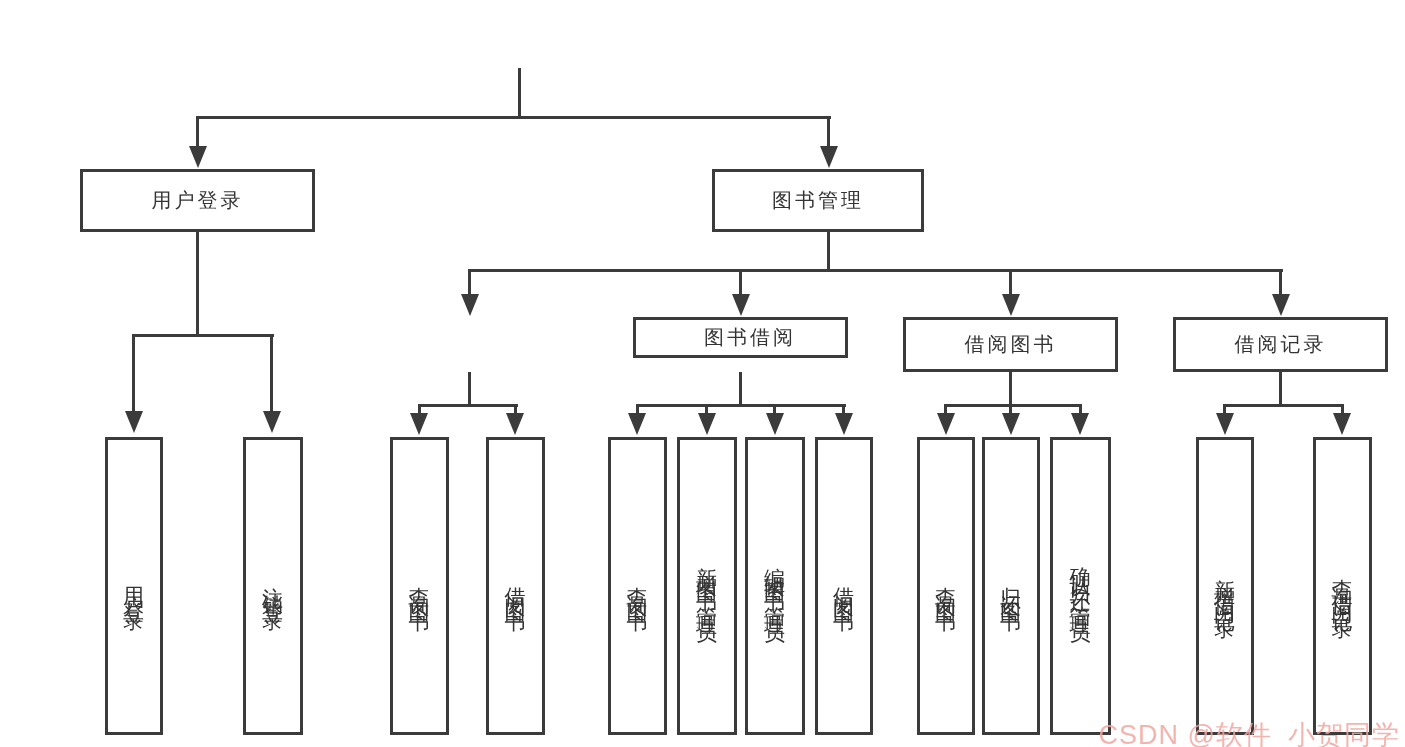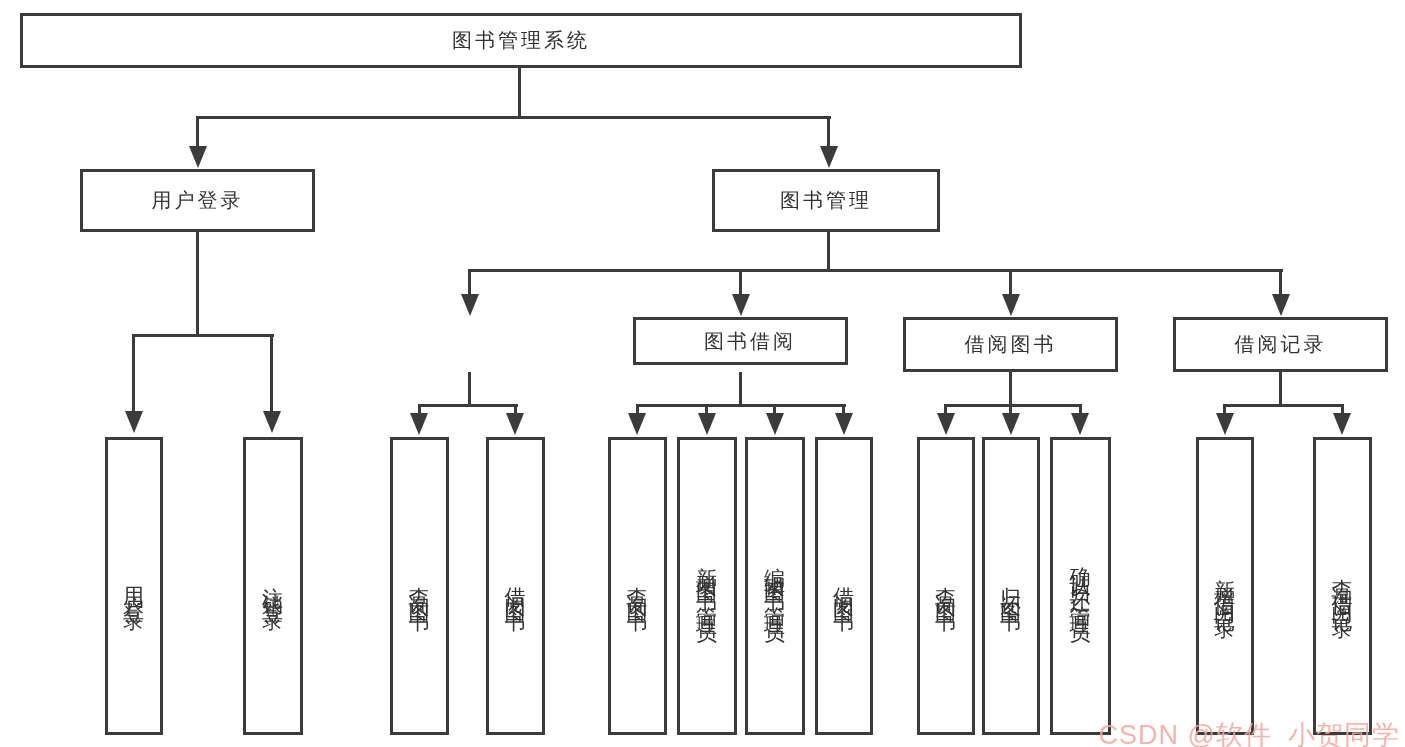--- a/index.html
+++ b/index.html
@@ -68,37 +68,34 @@
     letter-spacing: 1px;
     white-space: nowrap;
     pointer-events: none;
   }
 </style>
 </head>
 <body>
 
 <div class="stage">
 
-  <div class="node" style="left:20px; top:13px; width:1002px; height:55px;">
-    <span>图书管理系统</span>
-  </div>
 
   <div class="vline" style="left:518px; top:68px; height:51px;"></div>
 
   <div class="hline" style="left:196px; top:116px; width:635px;"></div>
 
   <div class="vline" style="left:196px; top:116px; height:32px;"></div>
   <div class="arrow" style="left:189px; top:146px;"></div>
   <div class="vline" style="left:827px; top:116px; height:32px;"></div>
   <div class="arrow" style="left:820px; top:146px;"></div>
 
   <div class="node" style="left:80px; top:169px; width:235px; height:63px;">
     <span>用户登录</span>
   </div>
-  <div class="node" style="left:712px; top:169px; width:228px; height:63px;">
+  <div class="node" style="left:712px; top:169px; width:212px; height:63px;">
     <span>图书管理</span>
   </div>
 
   <div class="vline" style="left:196px; top:232px; height:105px;"></div>
   <div class="hline" style="left:132px; top:334px; width:142px;"></div>
   <div class="vline" style="left:132px; top:334px; height:80px;"></div>
   <div class="arrow" style="left:125px; top:411px;"></div>
   <div class="vline" style="left:270px; top:334px; height:80px;"></div>
   <div class="arrow" style="left:263px; top:411px;"></div>
 
@@ -106,21 +103,21 @@
   <div class="hline" style="left:468px; top:269px; width:815px;"></div>
   <div class="vline" style="left:468px; top:269px; height:28px;"></div>
   <div class="arrow" style="left:461px; top:294px;"></div>
   <div class="vline" style="left:739px; top:269px; height:28px;"></div>
   <div class="arrow" style="left:732px; top:294px;"></div>
   <div class="vline" style="left:1009px; top:269px; height:28px;"></div>
   <div class="arrow" style="left:1002px; top:294px;"></div>
   <div class="vline" style="left:1279px; top:269px; height:28px;"></div>
   <div class="arrow" style="left:1272px; top:294px;"></div>
 
-  <div class="node" style="left:633px; top:317px; width:215px; height:48px;padding-left:19px;">
+  <div class="node" style="left:633px; top:317px; width:215px; height:41px;padding-left:19px;">
     <span>图书借阅</span>
   </div>
   <div class="node" style="left:903px; top:317px; width:215px; height:55px;">
     <span>借阅图书</span>
   </div>
   <div class="node" style="left:1173px; top:317px; width:215px; height:55px;">
     <span>借阅记录</span>
   </div>
 
   <div class="vline" style="left:468px; top:372px; height:35px;"></div>

